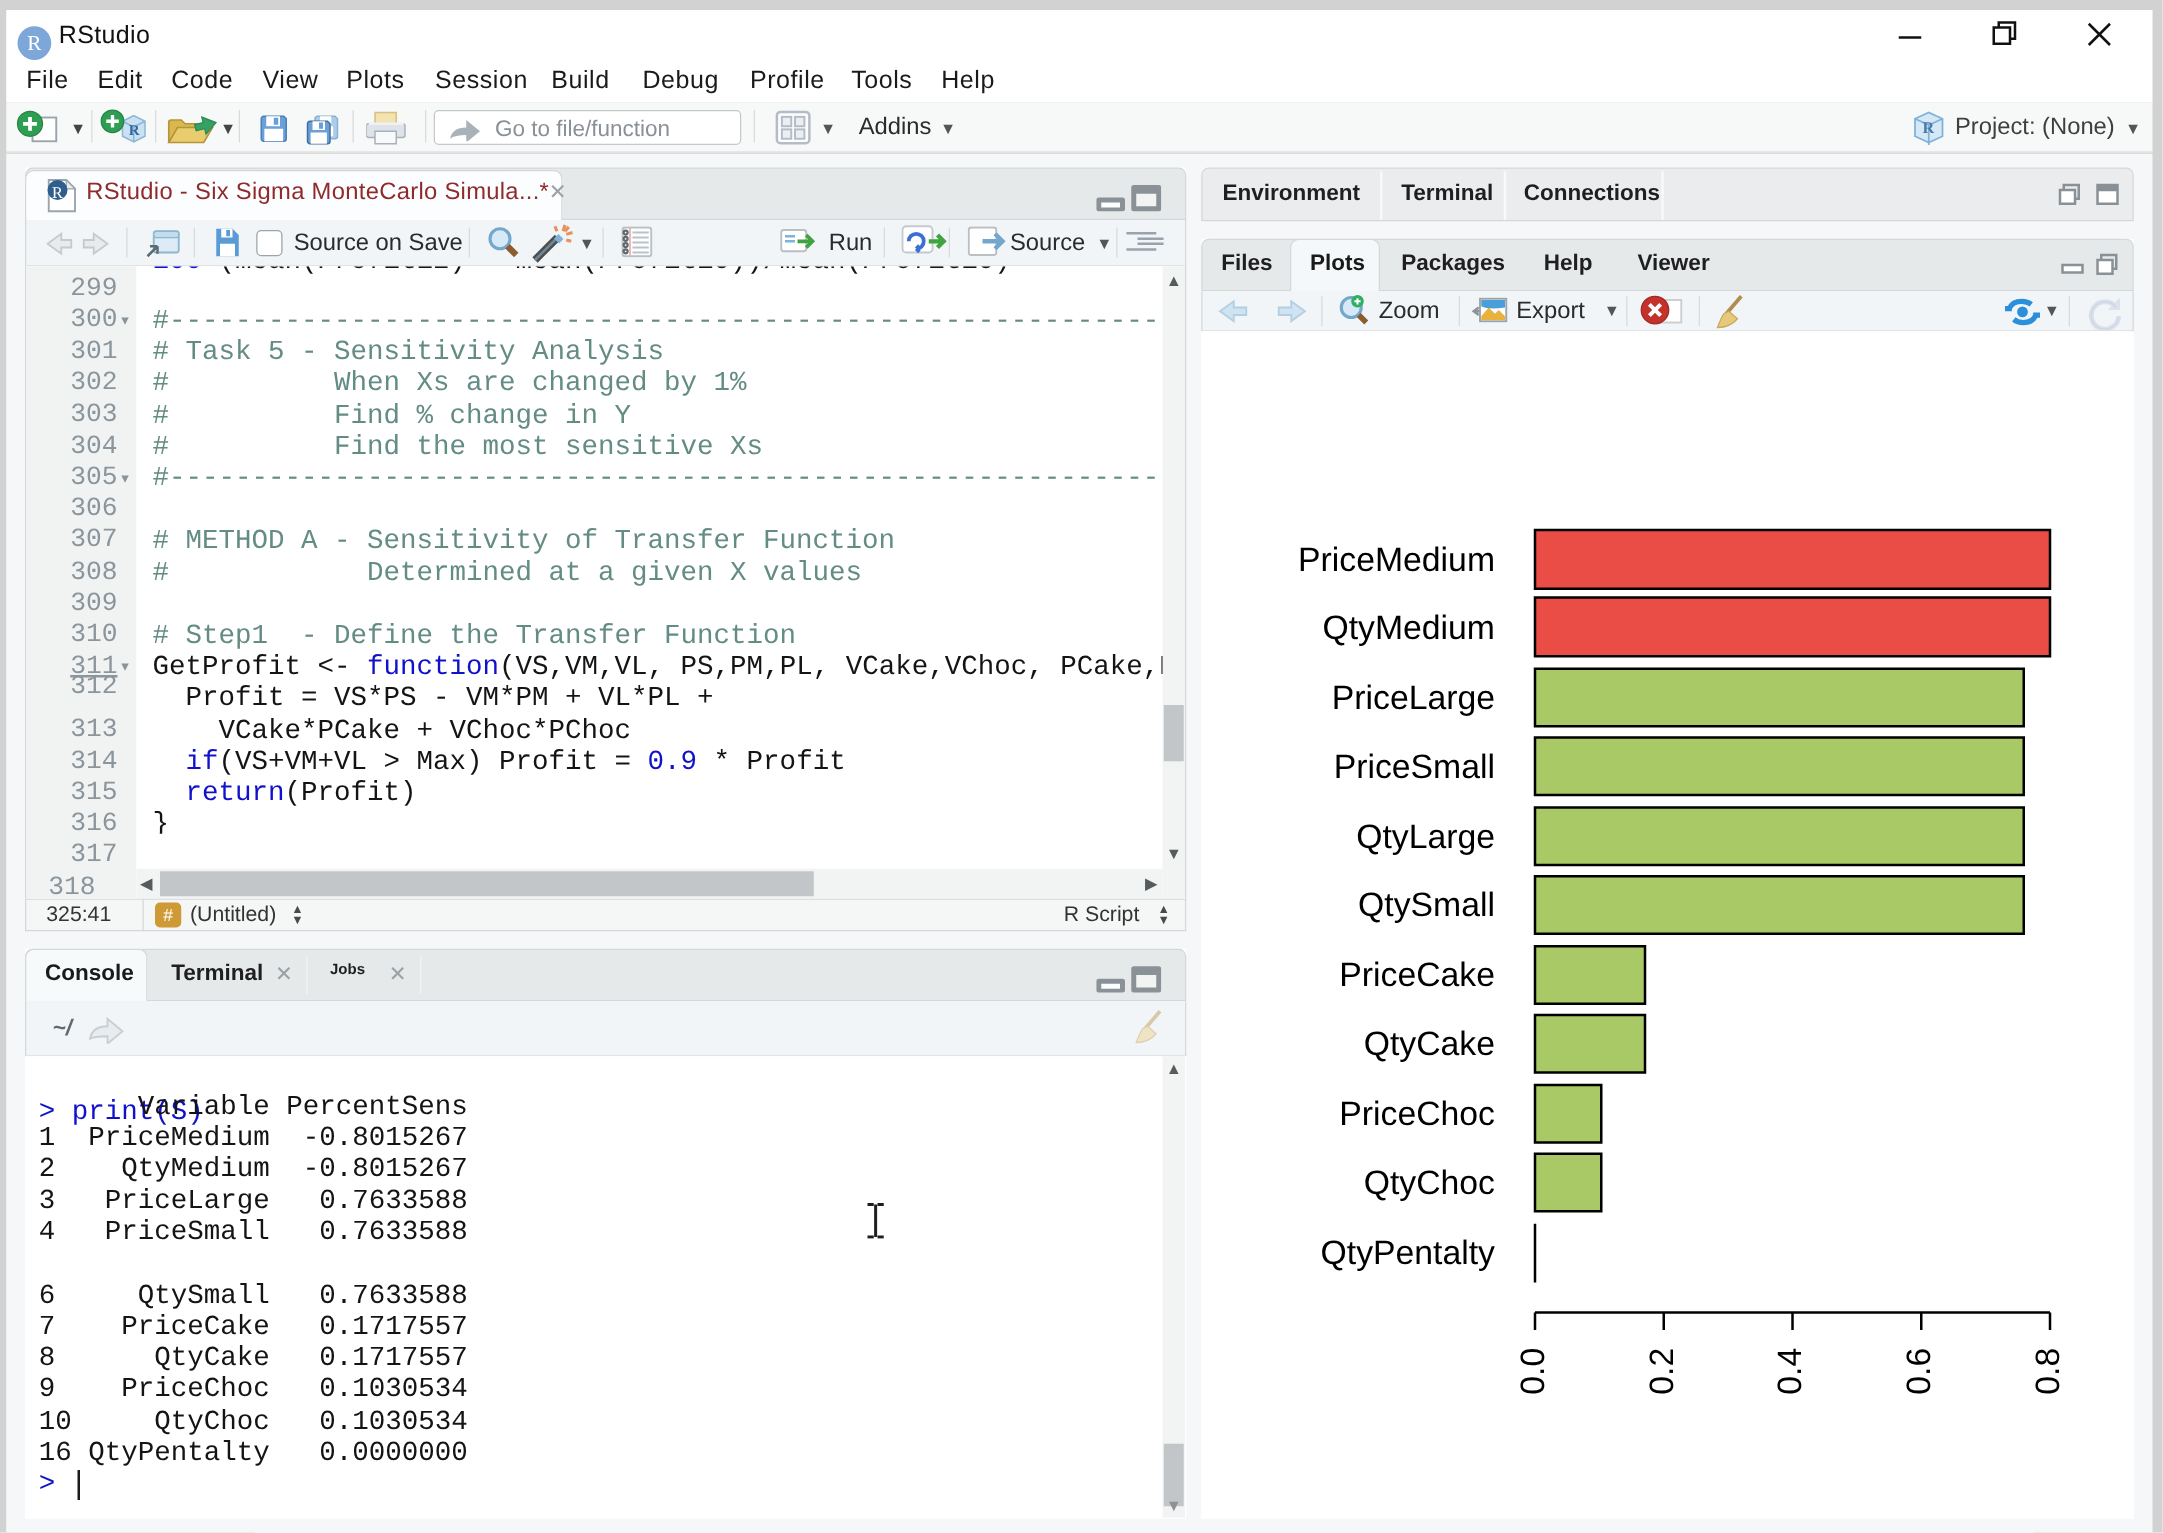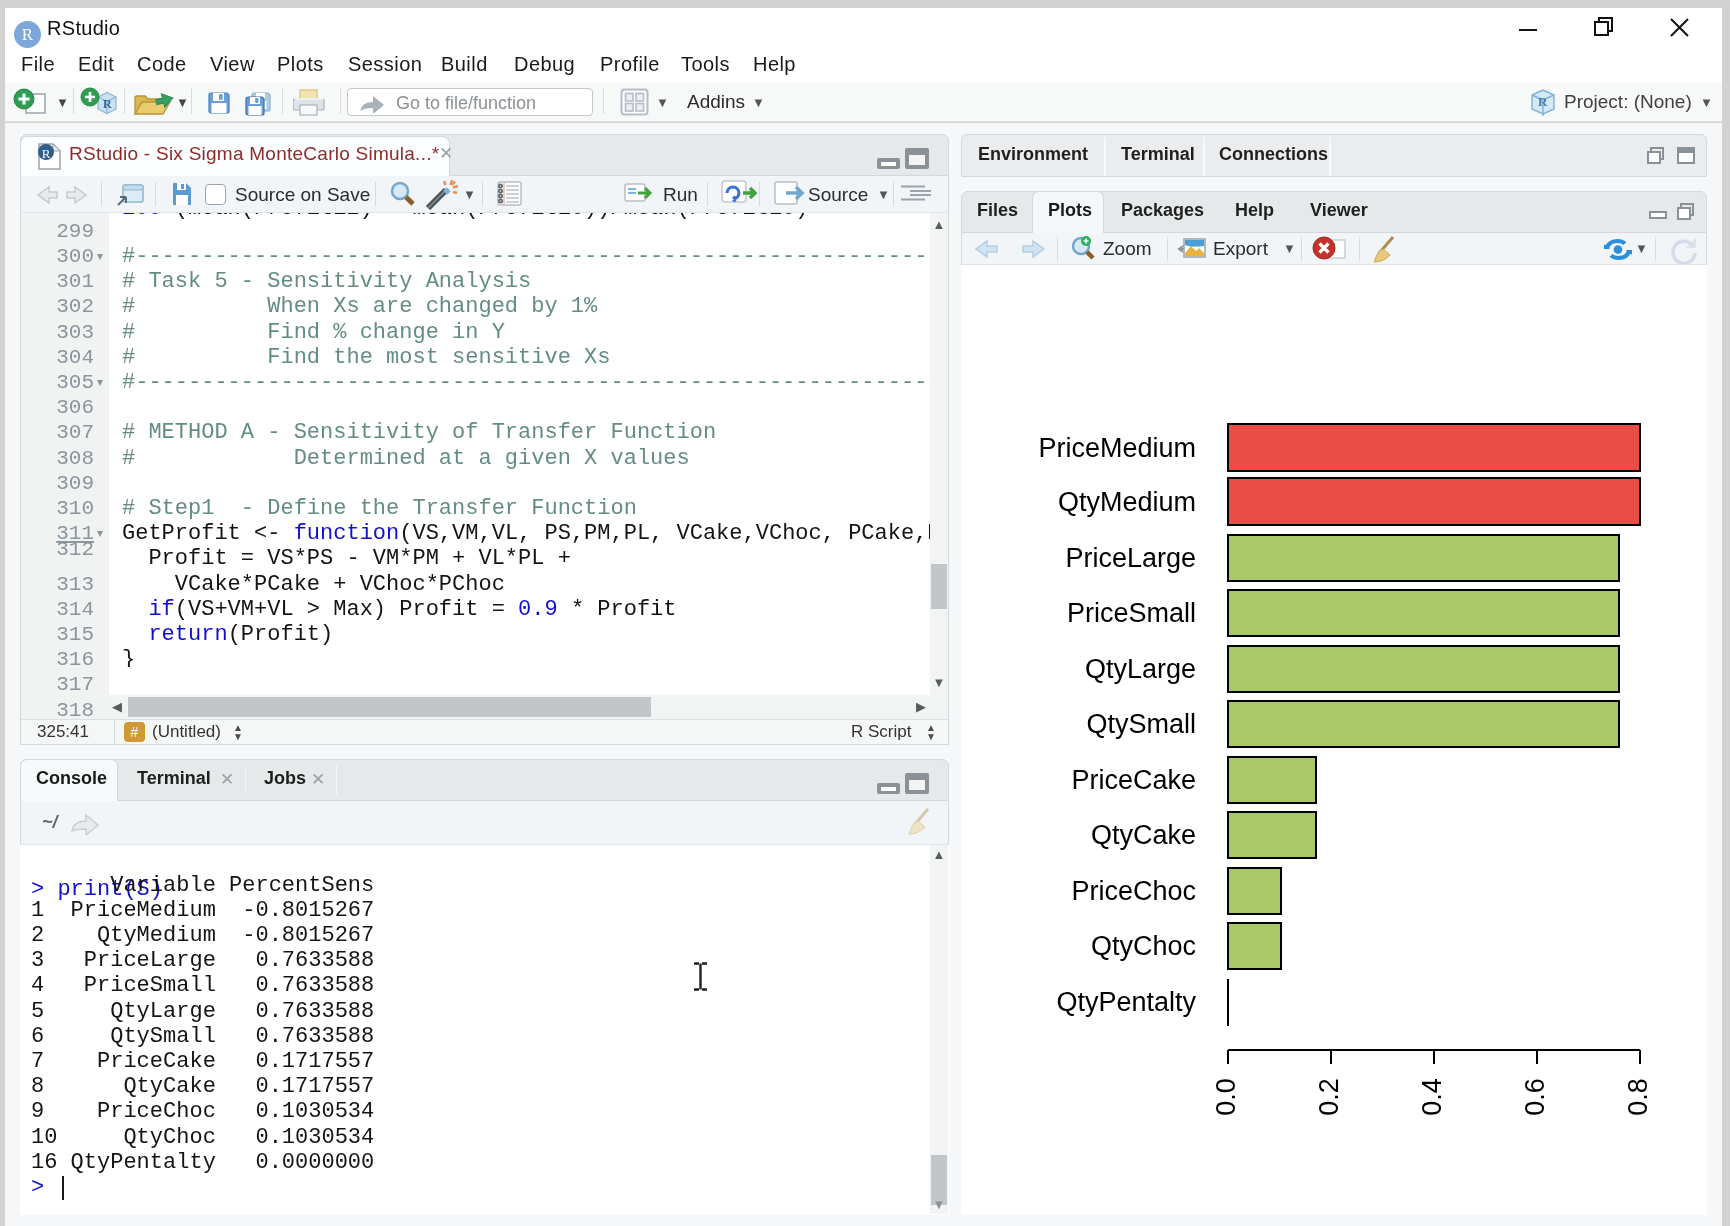--- a/index.html
+++ b/index.html
@@ -245,21 +245,21 @@
       <div class="abs" style="top:232.5px;width:73px;">308</div>
       <div class="abs" style="top:257.7px;width:73px;">309</div>
       <div class="abs" style="top:282.9px;width:73px;">310</div>
       <div class="abs" style="top:308.1px;width:73px;text-decoration:underline;">311</div>
       <div class="abs" style="top:324px;width:73px;">312</div>
       <div class="abs" style="top:358.5px;width:73px;">313</div>
       <div class="abs" style="top:383.7px;width:73px;">314</div>
       <div class="abs" style="top:408.9px;width:73px;">315</div>
       <div class="abs" style="top:434.1px;width:73px;">316</div>
       <div class="abs" style="top:459.3px;width:73px;">317</div>
-      <div class="abs" style="top:484.5px;width:73px;">318</div>
+      <div class="abs" style="top:484.5px;width:73px;text-align:center;">318</div>
     </div>
     <div class="abs" style="left:76px;top:36px;font-size:12px;color:#8c949a;">▾</div>
     <div class="abs" style="left:76px;top:162px;font-size:12px;color:#8c949a;">▾</div>
     <div class="abs" style="left:76px;top:313px;font-size:12px;color:#8c949a;">▾</div>
     <div class="abs codefont" id="code" style="left:101px;top:0;width:812px;color:#141414;font-size:22px;line-height:25.2px;white-space:pre;overflow:hidden;">
       <div class="abs" style="top:-17px;white-space:pre;"><span class="nm">100</span>*(mean(Profit12) - mean(Profit10))/mean(Profit10)</div>
       <div class="abs cm" style="top:30.9px;white-space:pre;">#----------------------------------------------------------------</div>
       <div class="abs cm" style="top:56.1px;white-space:pre;"># Task 5 - Sensitivity Analysis</div>
       <div class="abs cm" style="top:81.3px;white-space:pre;">#          When Xs are changed by 1%</div>
       <div class="abs cm" style="top:106.5px;white-space:pre;">#          Find % change in Y</div>
@@ -296,21 +296,21 @@
   <div class="abs" style="left:831px;top:588px;font-size:17px;color:#333;">R Script</div>
   <div class="abs" style="left:906px;top:589px;font-size:10px;color:#4a4a4a;line-height:9px;">▲<br>▼</div>
 </div>
 
 <div class="pane" style="left:20px;top:759px;width:929px;height:456px;">
   <div class="abs" style="left:0;top:0;width:929px;height:42px;background:#e6e9ea;border:1px solid #d4d8da;border-radius:6px 6px 0 0;"></div>
   <div class="abs" style="left:0;top:0;width:98px;height:42px;background:#f7fafb;border:1px solid #d4d8da;border-bottom:none;border-radius:7px 7px 0 0;"></div>
   <div class="abs" style="left:16px;top:9px;font-size:18px;font-weight:bold;color:#1a1a1a;">Console</div>
   <div class="abs" style="left:117px;top:9px;font-size:18px;font-weight:bold;color:#1f1f1f;">Terminal</div>
   <div class="abs" style="left:200px;top:10px;font-size:17px;color:#9aa1a7;">✕</div>
-  <div class="abs" style="left:244px;top:9px;font-size:18px;font-weight:bold;color:#1f1f1f;">Jobs</div>
+  <div class="abs" style="left:244px;top:9px;font-size:12px;font-weight:bold;color:#1f1f1f;">Jobs</div>
   <div class="abs" style="left:291px;top:10px;font-size:17px;color:#9aa1a7;">✕</div>
   <div class="abs" style="left:225px;top:6px;width:1px;height:30px;background:#f2f4f5;"></div>
   <div class="abs" style="left:316px;top:6px;width:1px;height:30px;background:#f2f4f5;"></div>
   <svg class="abs" style="left:857px;top:13px;" width="52" height="24" viewBox="0 0 52 24">
     <rect x="0" y="11" width="23" height="11" rx="2" fill="#8b9297"></rect>
     <rect x="4" y="15" width="15" height="4" fill="#fcfdfd"></rect>
     <rect x="28" y="1" width="24" height="21" rx="2" fill="#8b9297"></rect>
     <rect x="32" y="8" width="16" height="10" fill="#f2f4f4"></rect>
   </svg>
 
@@ -324,21 +324,20 @@
     <path d="M14 14 l7 6 q-6 7 -16 7 q3 -8 5 -11 z" fill="#efe3c6" stroke="#ddd0b0" stroke-width="1"></path>
   </svg>
 
   <div class="abs codefont" style="left:1px;top:86px;width:908px;height:369px;background:#fff;overflow:hidden;font-size:22px;line-height:25.2px;color:#141414;">
     <div class="abs" style="left:10px;top:2.4px;white-space:pre;color:#1111cc;margin-top:30px;">&gt; print(S)</div>
     <div class="abs" style="left:10px;top:27.6px;white-space:pre;">      Variable PercentSens</div>
     <div class="abs" style="left:10px;top:52.8px;white-space:pre;">1  PriceMedium  -0.8015267</div>
     <div class="abs" style="left:10px;top:78px;white-space:pre;">2    QtyMedium  -0.8015267</div>
     <div class="abs" style="left:10px;top:103.2px;white-space:pre;">3   PriceLarge   0.7633588</div>
     <div class="abs" style="left:10px;top:128.4px;white-space:pre;">4   PriceSmall   0.7633588</div>
-    <div class="abs" style="left:10px;top:153.6px;white-space:pre;">5     QtyLarge   0.7633588</div>
     <div class="abs" style="left:10px;top:178.8px;white-space:pre;">6     QtySmall   0.7633588</div>
     <div class="abs" style="left:10px;top:204px;white-space:pre;">7    PriceCake   0.1717557</div>
     <div class="abs" style="left:10px;top:229.2px;white-space:pre;">8      QtyCake   0.1717557</div>
     <div class="abs" style="left:10px;top:254.4px;white-space:pre;">9    PriceChoc   0.1030534</div>
     <div class="abs" style="left:10px;top:279.6px;white-space:pre;">10     QtyChoc   0.1030534</div>
     <div class="abs" style="left:10px;top:304.8px;white-space:pre;">16 QtyPentalty   0.0000000</div>
     <div class="abs" style="left:10px;top:330px;white-space:pre;color:#1111cc;">&gt;</div>
     <div class="abs" style="left:41px;top:331px;width:2px;height:24px;background:#1a1a1a;"></div>
   </div>
 

